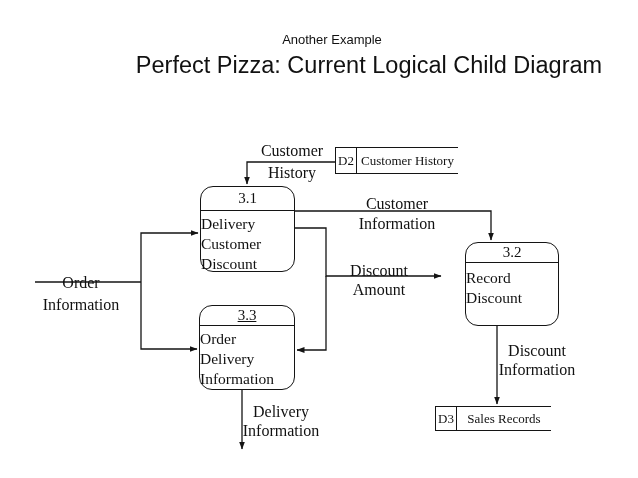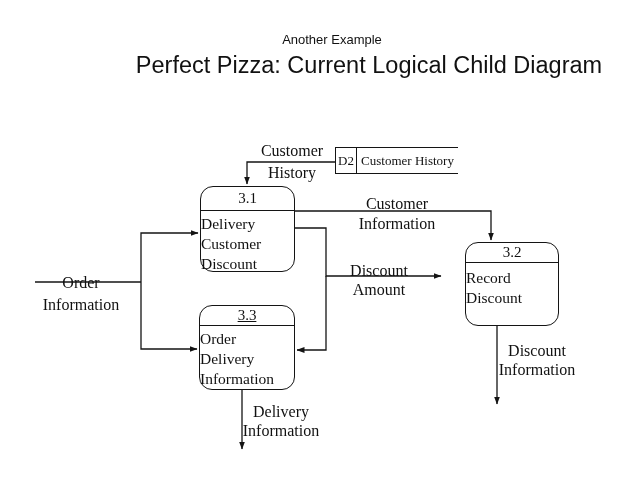--- a/index.html
+++ b/index.html
@@ -75,20 +75,24 @@
       <span>Delivery</span>
       <span>Information</span>
     </div>
   </div>
 
   <div class="dstore" style="left:322px;top:147px;width:123px;height:27px;">
     <div class="dsid">D2</div>
     <div class="dslabel">Customer History</div>
   </div>
 
+  <div class="dstore" style="left:422px;top:406px;width:116px;height:25px;">
+    <div class="dsid">D3</div>
+    <div class="dslabel">Sales Records</div>
+  </div>
 
   <div class="flabel" style="left:231px;top:140px;width:96px;line-height:22px;">
     <span>Customer</span>
     <span>History</span>
   </div>
 
   <div class="flabel" style="left:22px;top:272px;width:92px;line-height:22px;">
     <span>Order</span>
     <span>Information</span>
   </div>

